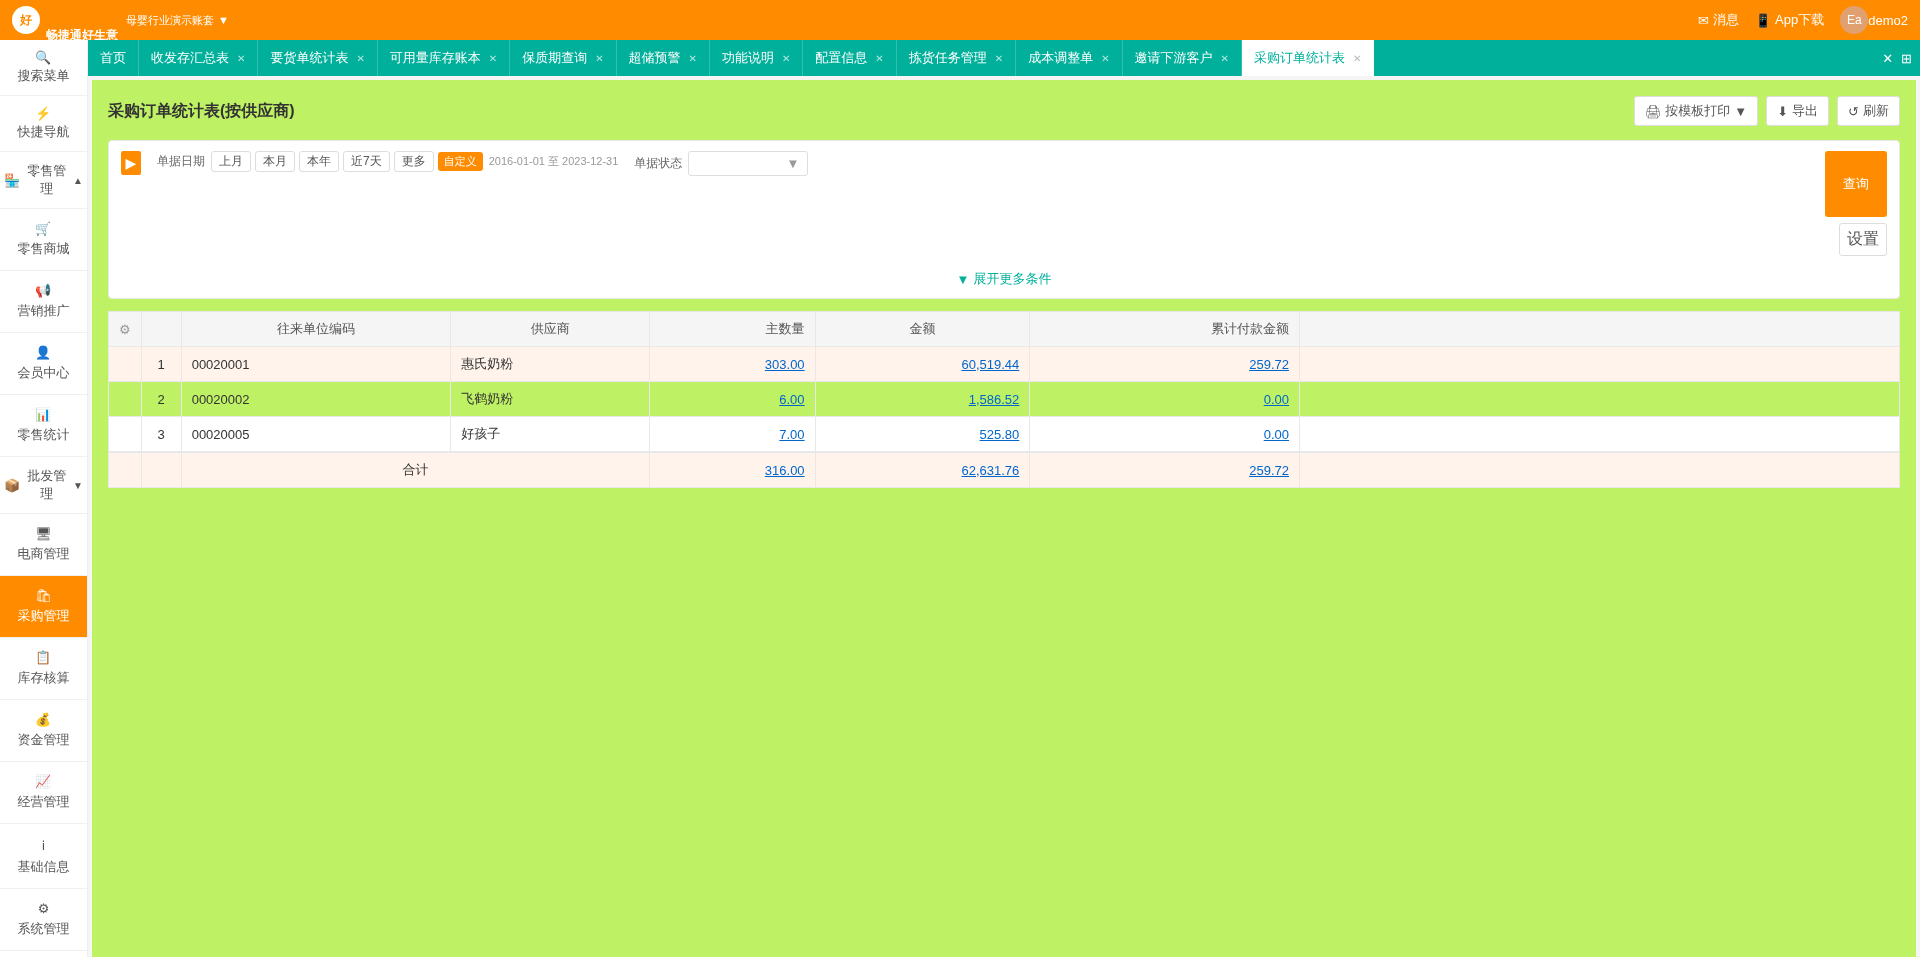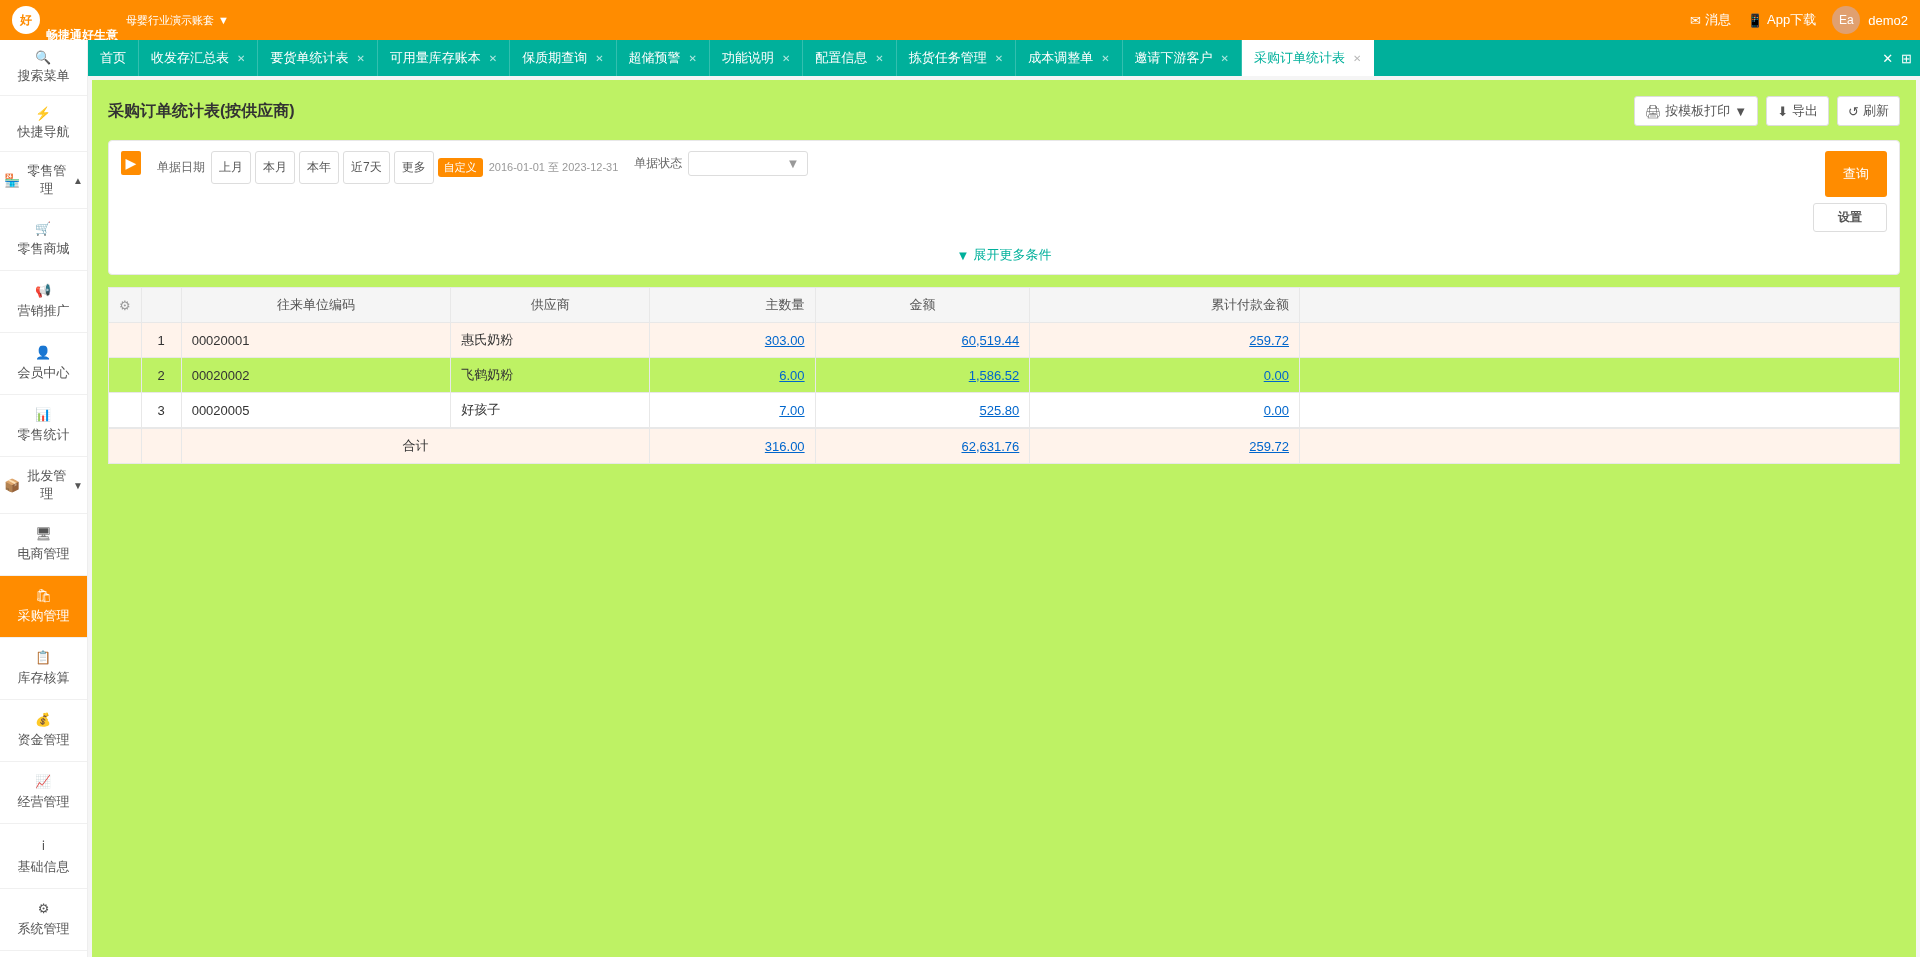--- a/index.html
+++ b/index.html
@@ -49,28 +49,28 @@
     .page-title { font-size: 16px; font-weight: bold; color: #333; }
     .page-actions { display: flex; align-items: center; gap: 8px; }
     .btn-print { display: flex; align-items: center; gap: 4px; padding: 5px 10px; border: 1px solid #ddd; border-radius: 3px; background: #fff; cursor: pointer; color: #555; font-size: 12px; }
     .btn-export { display: flex; align-items: center; gap: 4px; padding: 5px 10px; border: 1px solid #ddd; border-radius: 3px; background: #fff; cursor: pointer; color: #555; font-size: 12px; }
     .btn-refresh { display: flex; align-items: center; gap: 4px; padding: 5px 10px; border: 1px solid #ddd; border-radius: 3px; background: #fff; cursor: pointer; color: #555; font-size: 12px; }
 
     
     .filter-area { background: #fff; border: 1px solid #e8e8e8; border-radius: 4px; padding: 10px 12px; margin-bottom: 12px; }
     .filter-label { color: #666; font-size: 12px; white-space: nowrap; }
     .filter-dates { display: flex; align-items: center; gap: 4px; }
-    .date-btn { padding: 7px 7px; border: 1px solid #ddd; border-radius: 3px; cursor: pointer; color: #555; font-size: 12px; background: #fff; }
+    .date-btn { padding: 1px 7px; border: 1px solid #ddd; border-radius: 3px; cursor: pointer; color: #555; font-size: 12px; background: #fff; }
     .date-custom { background: #ff8c00; color: #fff; padding: 2px 6px; border-radius: 3px; font-size: 11px; }
     .date-range { color: #999; font-size: 11px; }
     .expand-more-btn { display: flex; align-items: center; gap: 4px; color: #00b09b; cursor: pointer; font-size: 12px; margin: 8px auto 0; text-align: center; }
     .filter-select { padding: 4px 8px; border: 1px solid #ddd; border-radius: 3px; color: #555; font-size: 12px; min-width: 120px; background: #fff; cursor: pointer; display: flex; align-items: center; justify-content: space-between; gap: 4px; }
     .filter-input { padding: 4px 8px; border: 1px solid #ddd; border-radius: 3px; color: #555; font-size: 12px; width: 160px; outline: none; }
-    .btn-query { background: #ff8c00; color: #fff; border: none; padding: 14px 18px; border-radius: 3px; cursor: pointer; font-size: 13px; }
-    .btn-setting { background: #fff; color: #555; border: 1px solid #ddd; padding: 5px 24px; border-radius: 3px; cursor: pointer; font-size: 12px; font-weight: bold; }
+    .btn-query { background: #ff8c00; color: #fff; border: none; padding: 24px 18px; border-radius: 3px; cursor: pointer; font-size: 13px; }
+    .btn-setting { background: #fff; color: #555; border: 1px solid #ddd; padding: 5px 7px; border-radius: 3px; cursor: pointer; font-size: 16px; }
     .query-actions { display: flex; flex-direction: column; gap: 6px; align-items: flex-end; }
 
     
     .data-table { width: 100%; border-collapse: collapse; margin-top: 4px; }
     .data-table th { background: #f5f5f5; border: 1px solid #e8e8e8; padding: 8px 10px; text-align: center; color: #555; font-weight: 500; font-size: 13px; }
     .data-table td { border: 1px solid #e8e8e8; padding: 8px 10px; color: #333; font-size: 13px; }
     .data-table td.num { text-align: right; color: #0066cc; text-decoration: underline; cursor: pointer; }
     .data-table td.center { text-align: center; }
     .data-table tr:nth-child(odd) { background: #fff; }
     .data-table tr.highlighted { background: #fff3eb; }
@@ -108,21 +108,21 @@
   </div>
   <div class="top-bar-right">
     <div class="icon-btn">
       <span>✉</span>
       <span>消息</span>
     </div>
     <div class="icon-btn">
       <span>📱</span>
       <span>App下载</span>
     </div>
-    <div style="display:flex;align-items:center;gap:8px;cursor:pointer">
+    <div style="display:flex;align-items:center;gap:0;cursor:pointer">
       <div class="avatar">Ea</div>
       <span>demo2</span>
     </div>
   </div>
 </div>
 
 <div class="main-layout">
 
   <div class="sidebar">
     <div class="sidebar-search">

